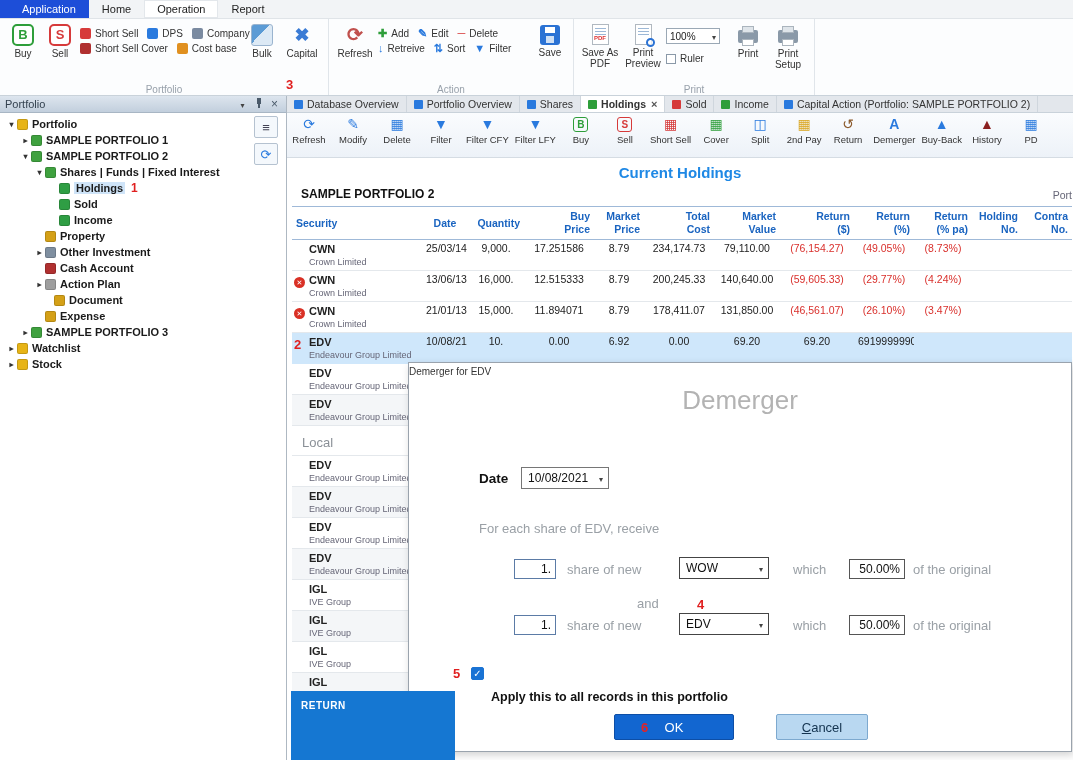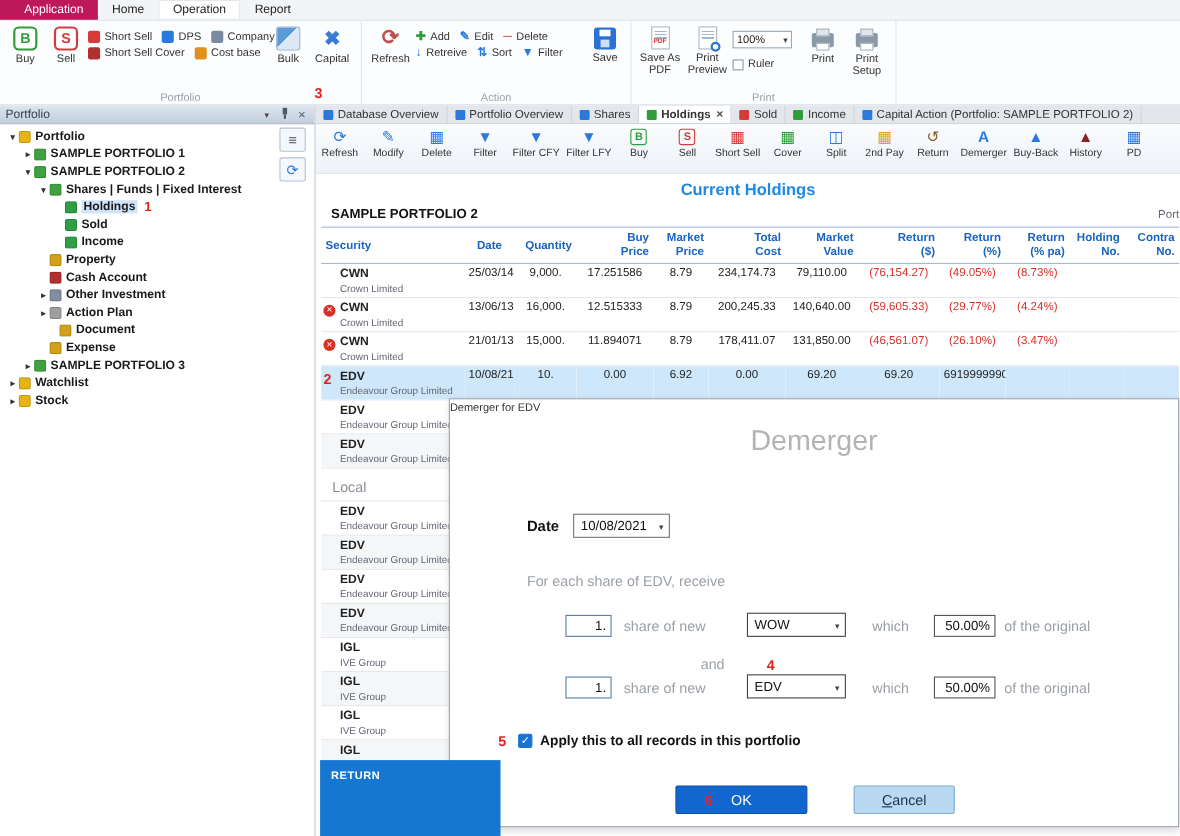--- a/index.html
+++ b/index.html
@@ -2,21 +2,21 @@
 <html><head>
 <meta charset="utf-8">
 <style>
 * { box-sizing:border-box; margin:0; padding:0; }
 body { font-family:"Liberation Sans", sans-serif; background:#e8e8e8; }
 .page { position:relative; width:1073px; height:760px; background:#fff; overflow:hidden; font-size:11px; color:#222; font-family:"Liberation Sans", sans-serif; }
 
 
 .ribbon-tabs { position:absolute; top:0; left:0; right:0; height:19px; display:flex; background:#f2f4f6; border-bottom:1px solid #e0e4e8; font-size:11px; }
 .rtab { padding:0 13px; display:flex; align-items:center; cursor:default; }
-.rtab.app { background:#be185d; color:#fff;padding-left:22px; }
+.rtab.app { background:#1d4ed8; color:#fff;padding-left:22px; }
 .rtab.sel { background:#fff; box-shadow:inset 0 0 0 1px #e3e7eb; }
 
 
 .ribbon { position:absolute; top:19px; left:0; right:0; height:77px; background:#fcfdfe; border-bottom:1px solid #c9d2da; display:flex; }
 .rgroup { position:relative; border-right:1px solid #e0e5ea; padding:3px 6px 13px 6px; }
 .rgroup-label { position:absolute; bottom:0; left:0; right:0; text-align:center; font-size:10px; color:#98a1ab; }
 .rbody { display:flex; align-items:flex-start; gap:3px; }
 .rbtn-lg { display:flex; flex-direction:column; align-items:center; width:34px; font-size:10px; color:#333; text-align:center; padding-top:2px; gap:2px; line-height:1.1; }
 .rbtn-lg.w40 { width:40px; }
 .icon-letter { width:22px; height:22px; border:2px solid; border-radius:5px; font-weight:bold; font-size:13px; display:flex; align-items:center; justify-content:center; background:#fff; }
@@ -121,21 +121,21 @@
 .dlg-title { position:absolute; top:3px; left:0; font-size:10px; color:#333; }
 .dlg-heading { position:absolute; top:22px; left:0; right:0; text-align:center; font-size:26px; color:#b3b3b3; }
 .d-label { position:absolute; font-size:13.5px; font-weight:bold; color:#111; }
 .d-gray { position:absolute; font-size:13px; color:#9aa0a6; }
 .combo { position:absolute; height:22px; border:1px solid #767676; background:#fff; font-size:12px; color:#111; display:flex; align-items:center; justify-content:space-between; padding:0 5px 0 6px; gap:6px; }
 .combo.dark { border-color:#444; }
 .dinput { position:absolute; height:20px; border:1px solid #5b7ba6; font-size:12px; text-align:right; padding:0 4px; font-family:inherit; background:#fff; color:#111; }
 .dinput.dark { border-color:#555; }
 .dmark { position:absolute; color:#e01f1f; font-weight:bold; font-size:13px; }
 .dcheck { position:absolute; width:13px; height:13px; background:#1a73d4; border:1px solid #1a73d4; border-radius:2px; color:#fff; font-size:10px; line-height:12px; text-align:center; }
-.dcb-label { position:absolute; font-size:12.5px; font-weight:bold; color:#111; }
+.dcb-label { position:absolute; font-size:12.5px; font-weight:bold; color:#111;margin-top:24px; }
 .btn-ok { position:absolute; left:205px; top:351px; width:120px; height:26px; background:#1266d0; border:1px solid #0d4ea6; color:#fff; font-size:13px; font-family:inherit; border-radius:2px; }
 .btn-ok .m6 { position:absolute; left:26px; top:5px; color:#e82222; font-weight:bold; font-size:13px; }
 .btn-cancel { position:absolute; left:367px; top:351px; width:92px; height:26px; background:#b9d8f1; border:1px solid #7da9cf; color:#13334f; font-size:13px; font-family:inherit; border-radius:2px; }
 .btn-cancel span { display:inline-block; }
 .btn-cancel span::first-letter { text-decoration:underline; }
 </style>
 </head>
 <body>
 
 <div class="page">
@@ -326,28 +326,28 @@
             <span class="tarrow"></span>
             <span class="ticon" style="background:#2f9e44"></span>
             <span class="tlabel">Income</span>
           </div>
         <div class="titem" style="padding-left:34px">
             <span class="tarrow"></span>
             <span class="ticon" style="background:#d4a017"></span>
             <span class="tlabel">Property</span>
           </div>
         <div class="titem" style="padding-left:34px">
+            <span class="tarrow col"></span>
+            <span class="ticon" style="background:#7f8fa0"></span>
+            <span class="tlabel">Other Investment</span>
+          </div>
+        <div class="titem" style="padding-left:34px">
             <span class="tarrow"></span>
             <span class="ticon" style="background:#b03030"></span>
             <span class="tlabel">Cash Account</span>
-          </div>
-        <div class="titem" style="padding-left:34px">
-            <span class="tarrow col"></span>
-            <span class="ticon" style="background:#7f8fa0"></span>
-            <span class="tlabel">Other Investment</span>
           </div>
         <div class="titem" style="padding-left:34px">
             <span class="tarrow col"></span>
             <span class="ticon" style="background:#9e9e9e"></span>
             <span class="tlabel">Action Plan</span>
           </div>
         <div class="titem" style="padding-left:43px">
             <span class="tarrow"></span>
             <span class="ticon" style="background:#d4a017"></span>
             <span class="tlabel">Document</span>

